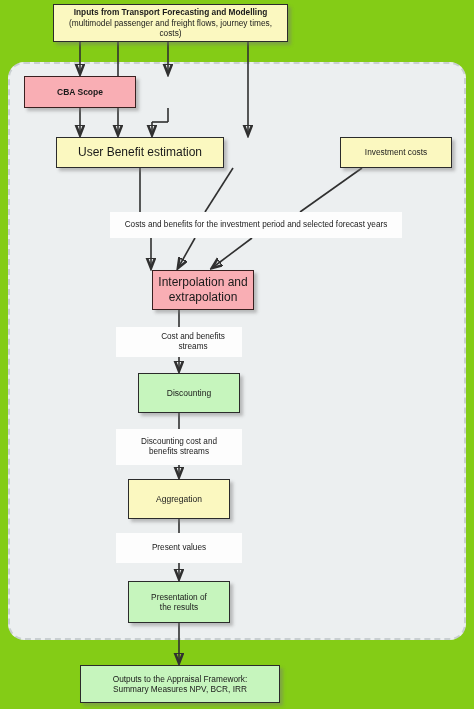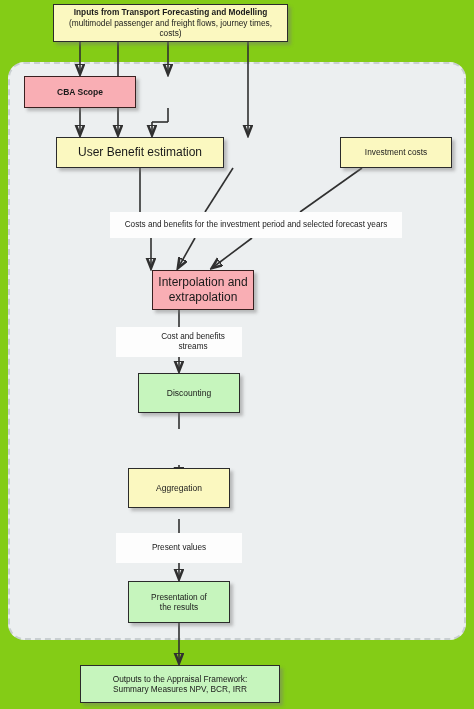--- a/index.html
+++ b/index.html
@@ -164,22 +164,28 @@
   </div>
 
   <div class="node n-white" style="left:116px; top:327px; width:126px; height:30px; font-size:8.2px;padding-left:28px;">
     <span class="label">Cost and benefits streams</span>
   </div>
 
   <div class="node n-green" style="left:128px; top:373px; width:102px; height:40px; font-size:8.5px;margin-left:10px;">
     <span class="label">Discounting</span>
   </div>
 
-
-  <div class="node n-yellow" style="left:128px; top:468px; width:102px; height:40px; font-size:8.5px;">
+  <div class="node n-white" style="left:116px; top:429px; width:126px; height:36px; font-size:8.2px;">
+    <span class="label">
+      <span>Discounting cost and</span><br>
+      <span>benefits streams</span>
+    </span>
+  </div>
+
+  <div class="node n-yellow" style="left:128px; top:479px; width:102px; height:40px; font-size:8.5px;">
     <span class="label">Aggregation</span>
   </div>
 
   <div class="node n-white" style="left:116px; top:533px; width:126px; height:30px; font-size:8.2px;">
     <span class="label">Present values</span>
   </div>
 
   <div class="node n-green" style="left:128px; top:581px; width:102px; height:42px; font-size:8.3px;">
     <span class="label">
       <span>Presentation of</span><br>

